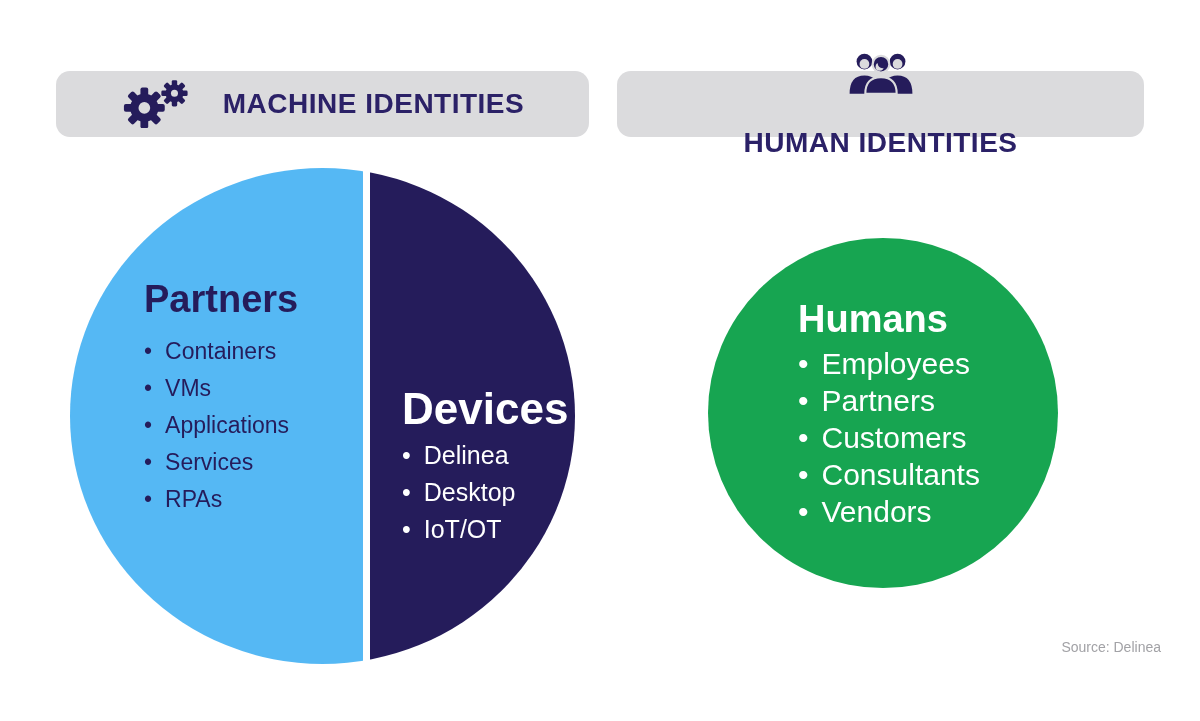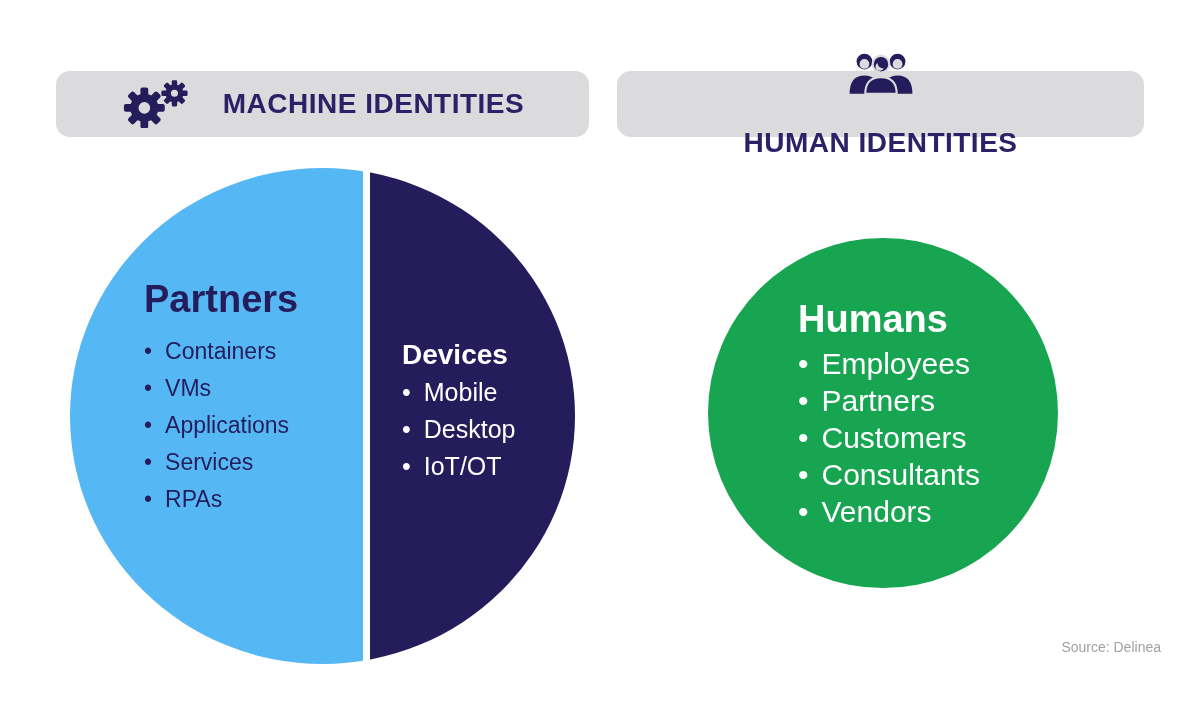--- a/index.html
+++ b/index.html
@@ -28,21 +28,21 @@
   .blist{list-style:none;}
   .blist li{white-space:nowrap;}
   .blist li::before{content:"•"; margin-right:13px;}
 
   .workloads-block{left:74px; top:112px; color:var(--navy);}
   .workloads-block h2{font-size:38px; margin-bottom:18px;}
   .workloads-block .blist{font-size:23px;}
   .workloads-block .blist li{line-height:26px; margin-bottom:11px;}
 
   .devices-block{left:332px; top:172px; color:#fff;}
-  .devices-block h2{font-size:28px; margin-bottom:11px;}
+  .devices-block h2{font-size:44px; margin-bottom:11px;margin-top:46px;}
   .devices-block .blist{font-size:25px;}
   .devices-block .blist li{line-height:25px; margin-bottom:12px;}
 
   
   .green-circle{position:absolute; left:708px; top:238px; width:350px; height:350px;
     border-radius:50%; background:var(--green);}
   .humans-block{left:90px; top:62px; color:#fff;}
   .humans-block h2{font-size:38px; margin-bottom:11px;}
   .humans-block .blist{font-size:30px;}
   .humans-block .blist li{line-height:25px; margin-bottom:12px;}
@@ -116,21 +116,21 @@
         <li>Containers</li>
         <li>VMs</li>
         <li>Applications</li>
         <li>Services</li>
         <li>RPAs</li>
       </ul>
     </div>
     <div class="block devices-block">
       <h2>Devices</h2>
       <ul class="blist">
-        <li>Mobile</li>
+        <li>Delinea</li>
         <li>Desktop</li>
         <li>IoT/OT</li>
       </ul>
     </div>
   </div>
 
   <div class="green-circle">
     <div class="block humans-block">
       <h2>Humans</h2>
       <ul class="blist">

